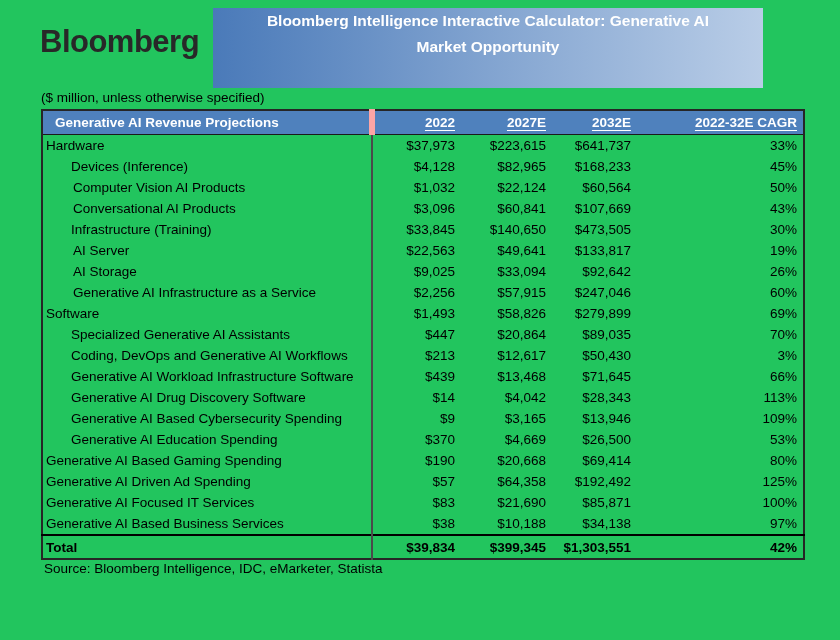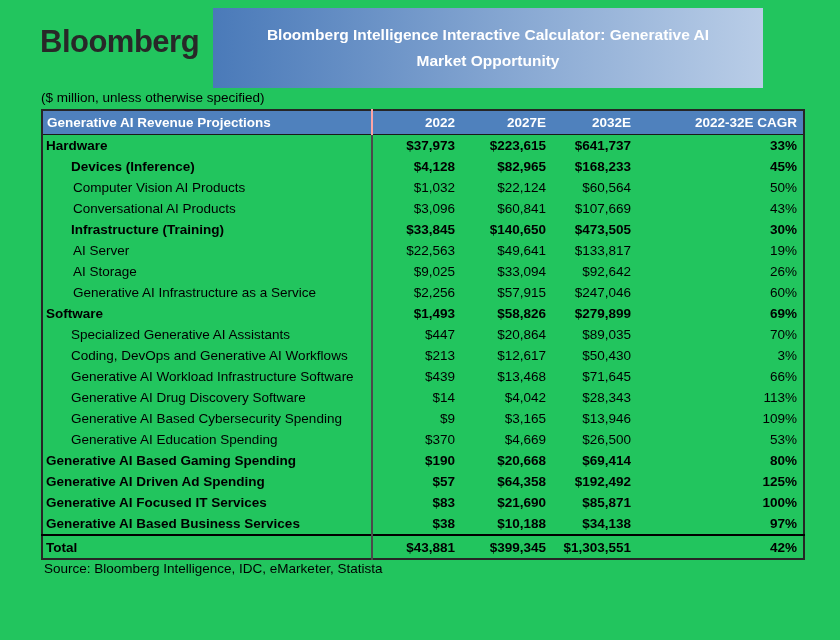--- a/index.html
+++ b/index.html
@@ -26,21 +26,20 @@
     color: var(--logo-text, #282828);
   }
   .banner {
     position: absolute;
     left: 213px;
     top: 8px;
     width: 550px;
     height: 80px;
     background: linear-gradient(to right, var(--banner-gradient-start, #4a7ab9), var(--banner-gradient-end, #b9cde7));
     display: flex;
-    align-items: center;
     justify-content: center;
     box-sizing: border-box;
     padding: 0 28px;
   }
   .banner-text {
     color: #ffffff;
     font-weight: bold;
     font-size: 15.5px;
     line-height: 1.65;
     text-align: center;
@@ -69,28 +68,29 @@
   table.proj th {
     background: var(--header-blue, #4f81bd);
     color: #ffffff;
     font-weight: bold;
     height: 23px;
     padding: 0;
     border-bottom: 1px solid #1a1a1a;
   }
   table.proj th.h-label {
     text-align: left;
-    padding-left: 4px;
-    border-right: 2px solid #fca5a5;
+    padding-left: 12px;
+    border-right: 6px solid #fca5a5;
   }
   table.proj th.h-num {
     text-align: right;
     padding-right: 3px;
   }
   table.proj th.h-num .u {
+    text-decoration: underline;
     text-underline-offset: 3px;
   }
   table.proj th.h-cagr { padding-right: 6px; }
   table.proj td {
     height: 21px;
     padding: 0;
     white-space: nowrap;
     overflow: hidden;
   }
   table.proj td.label {
@@ -102,21 +102,21 @@
   table.proj tr.indent-2 td.label { padding-left: 30px; }
   table.proj td.num {
     text-align: right;
     padding-right: 3px;
   }
   table.proj td.pct {
     text-align: right;
     padding-right: 6px;
     margin-top: 44px;
   }
-  table.proj tr.bold td { font-weight: bold; }
+  table.proj tr.bold td { font-weight: normal; }
   table.proj tr.total-row td {
     border-top: 2px solid #000000;
     font-weight: bold;
     height: 22px;
   }
   .source-note {
     position: absolute;
     left: 44px;
     top: 561px;
     font-size: 13.5px;
@@ -283,21 +283,21 @@
       <td class="label">Generative AI Based Business Services</td>
       <td class="num">$38</td>
       <td class="num">$10,188</td>
       <td class="num">$34,138</td>
       <td class="pct">97%</td>
     </tr>
       </tbody>
     <tfoot>
       <tr class="total-row">
         <td class="label">Total</td>
-        <td class="num">$43,881</td>
+        <td class="num">$39,834</td>
         <td class="num">$399,345</td>
         <td class="num">$1,303,551</td>
         <td class="pct">42%</td>
       </tr>
     </tfoot>
   </table>
 
   <div class="source-note">Source: Bloomberg Intelligence, IDC, eMarketer, Statista</div>
 
 </div>

